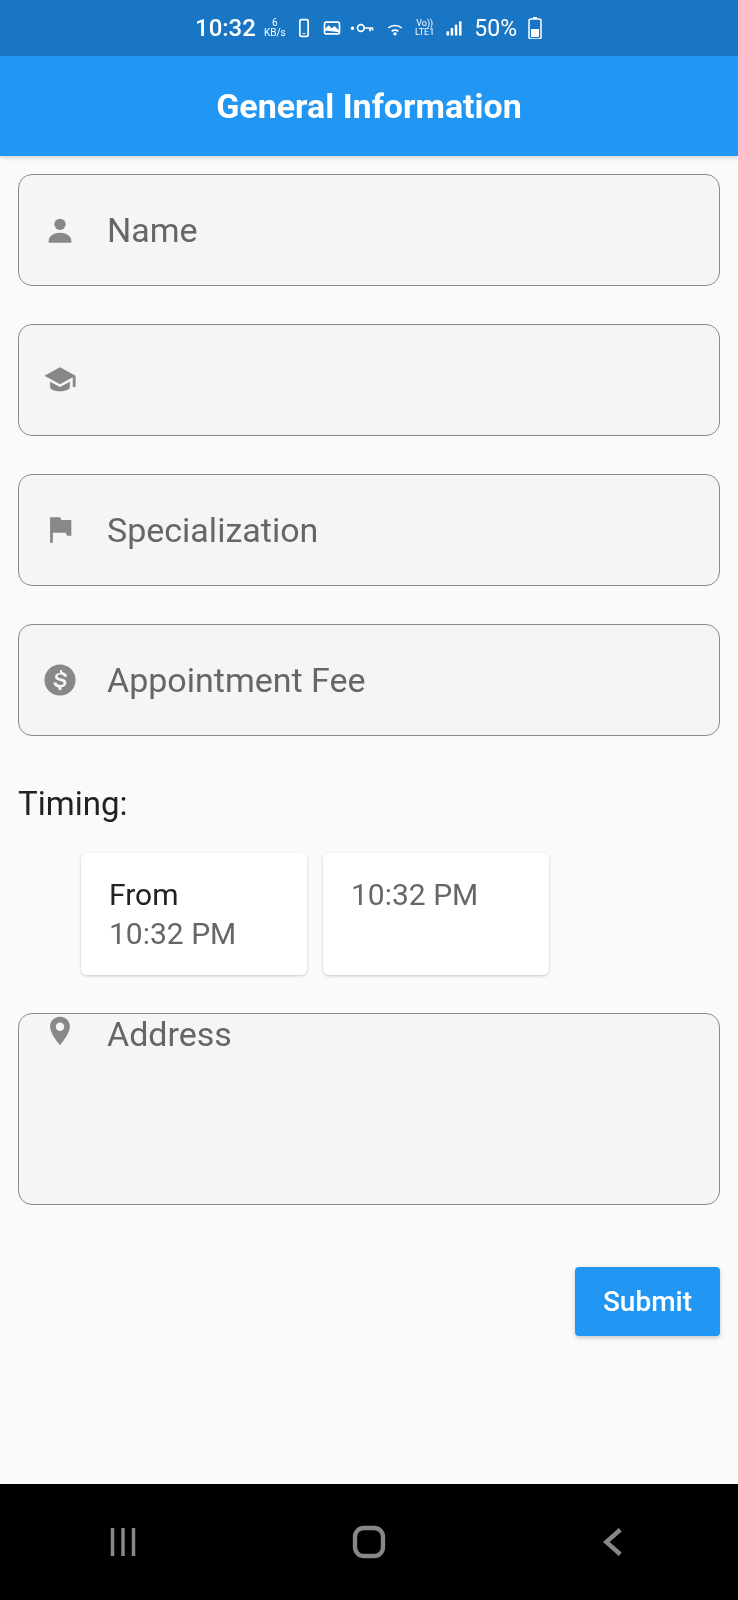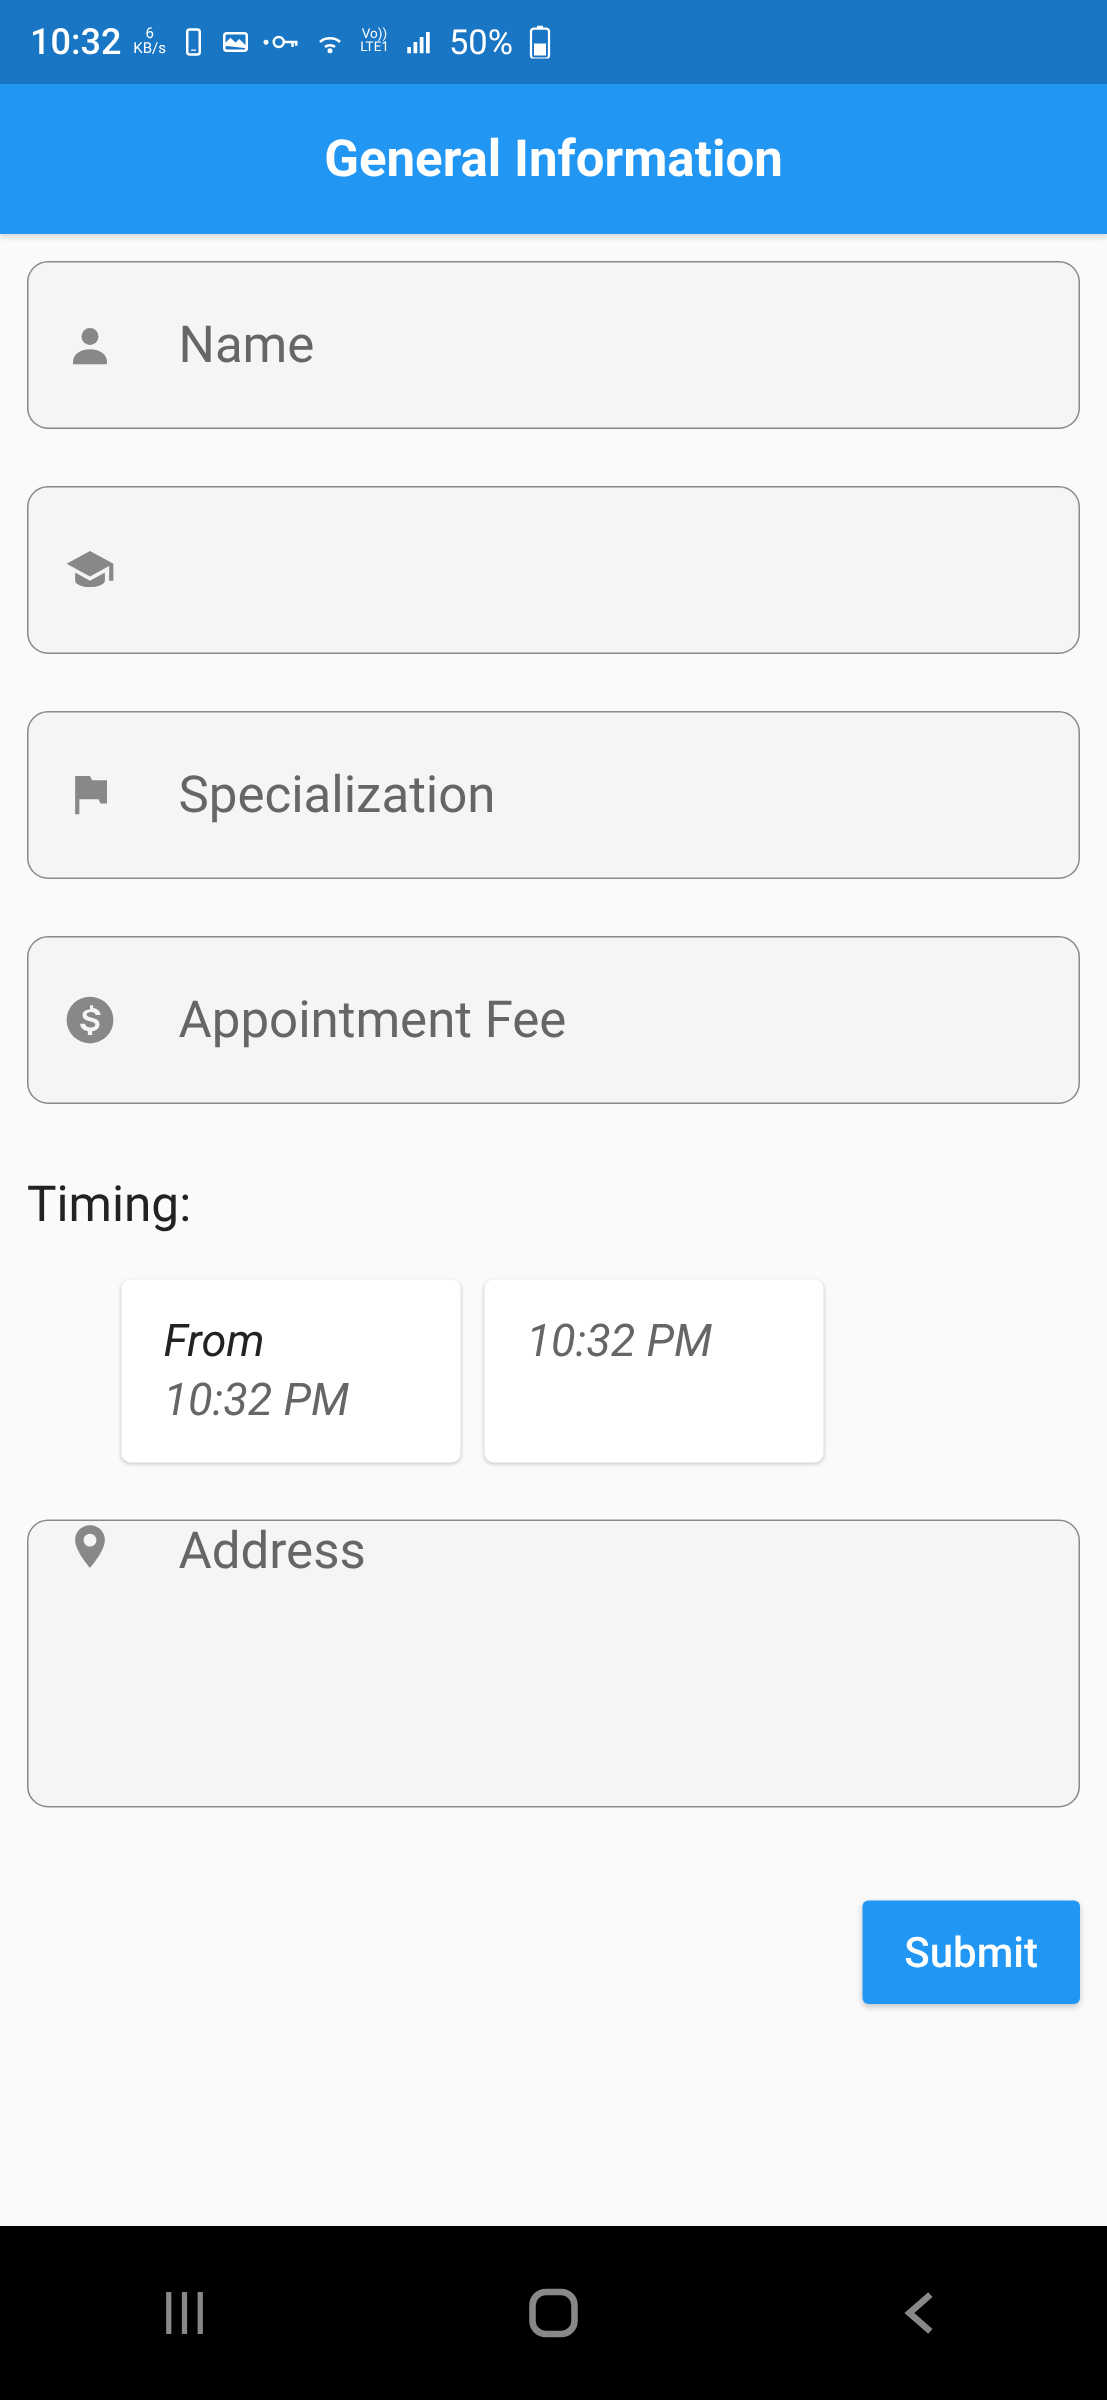--- a/index.html
+++ b/index.html
@@ -14,21 +14,21 @@
       background: #fafafa;
       display: flex;
       flex-direction: column;
       overflow: hidden;
     }
     .status-bar {
       height: 56px;
       background: #1976c4;
       color: #fff;
       display: flex;
-      justify-content: flex-start;
+      justify-content: center;
       align-items: center;
       padding: 16px 20px;
       font-size: 24px;
     }
     .status-left {
       display: flex;
       align-items: center;
       gap: 8px;
     }
     .status-right {
@@ -65,21 +65,21 @@
       flex: 1;
     }
     .field {
       display: flex;
       align-items: center;
       height: 112px;
       background: #f5f5f5;
       border: 1.5px solid #8a8a8a;
       border-radius: 14px;
       padding: 0 24px;
-      gap: 42px;
+      gap: 30px;
     }
     .field-textarea {
       height: 192px;
       align-items: flex-start;
     }
     .icon {
       width: 34px;
       height: 34px;
       color: #888;
       flex-shrink: 0;
@@ -106,21 +106,20 @@
       gap: 16px;
       margin-left: 63px;
       margin-top: -8px;
     }
     .time-card {
       background: #fff;
       border-radius: 6px;
       box-shadow: 0 1px 3px rgba(0,0,0,0.2);
       padding: 24px 28px;
       width: 226px;
-      font-style: italic;
     }
     .time-card-label {
       font-size: 30px;
       color: #222;
       margin-bottom: 4px;
     }
     .time-card-value {
       font-size: 30px;
       color: #666;
     }

